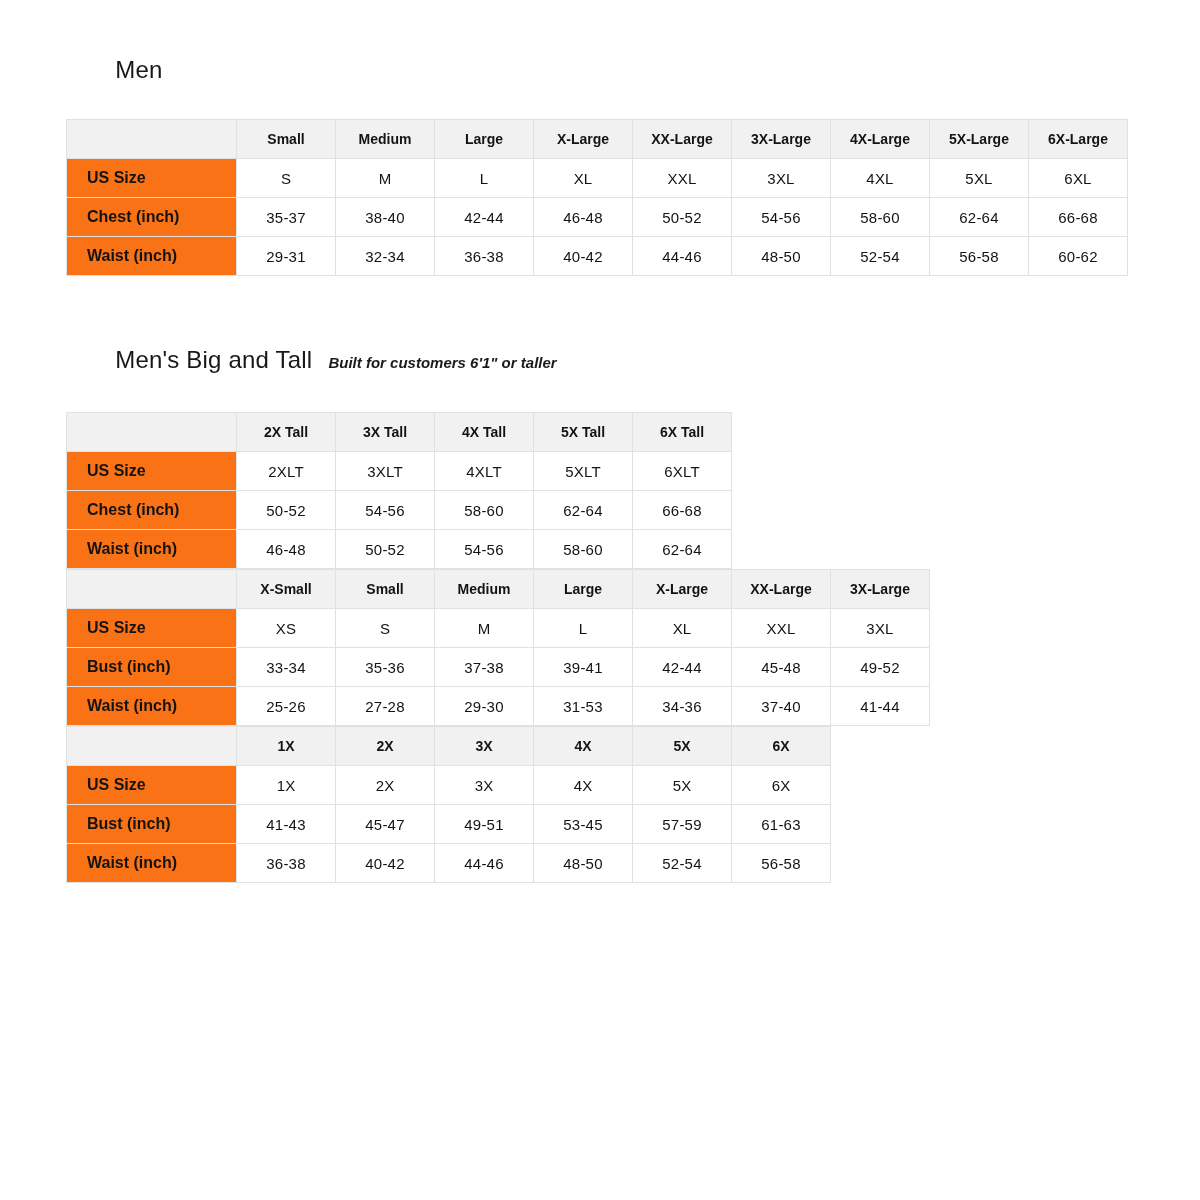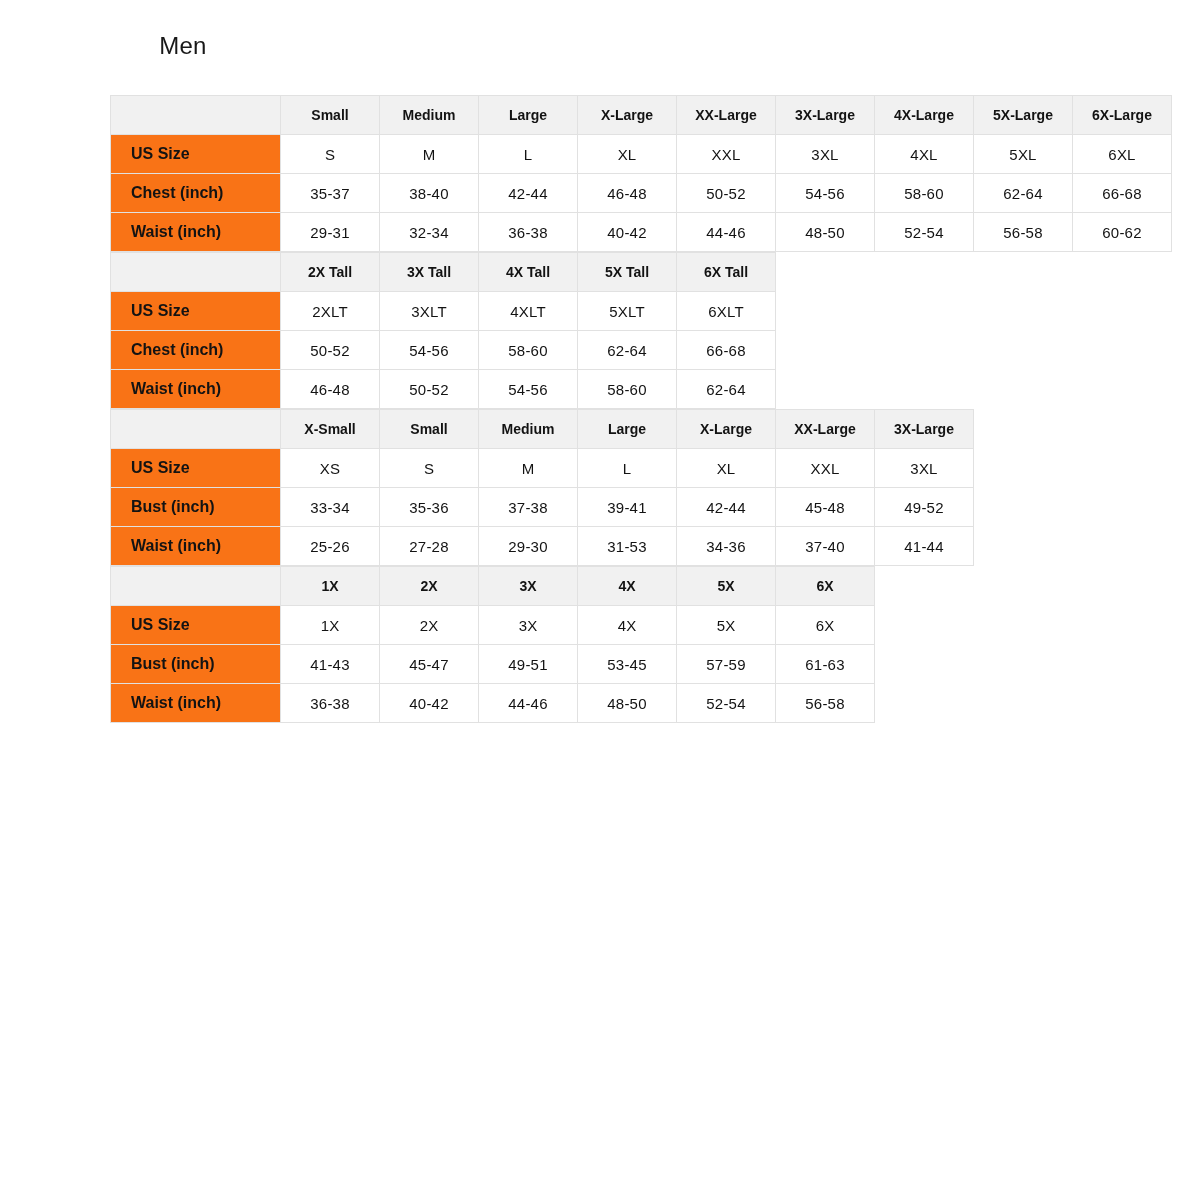--- a/index.html
+++ b/index.html
@@ -3,21 +3,21 @@
 <meta charset="utf-8">
 <style>
   * { margin: 0; padding: 0; box-sizing: border-box; }
   html, body {
     width: 1200px; height: 1200px;
     background: #ffffff;
     font-family: "Liberation Sans", "DejaVu Sans", sans-serif;
     color: #131313;
     overflow: hidden;
   }
-  main { padding: 2px 34px 0 110px; }
+  main { padding: 2px 34px 0 66px; margin-top: 24px; }
   .size-section { margin: 0; }
   .section-title {
     margin: 42px 0 7px 8px;
     font-size: 24px;
     line-height: 28px;
     font-weight: 500;
     color: #181818;
     letter-spacing: 0.2px;
     white-space: pre;
   }
@@ -131,20 +131,23 @@
             <td>48-50</td>
             <td>52-54</td>
             <td>56-58</td>
             <td>60-62</td>
           </tr>
         </tbody>
     </table>
   </section>
 
   <section class="size-section">
+    <h2 class="section-title">
+      <span class="title-text">Men's Big and Tall</span><span class="title-subtitle">Built for customers 6'1" or taller</span>
+    </h2>
     <table class="size-table" style="width: 665px;">
       <colgroup>
           <col style="width: 170px;">
           <col style="width: 99px;">
           <col style="width: 99px;">
           <col style="width: 99px;">
           <col style="width: 99px;">
           <col style="width: 99px;">
         </colgroup>
       <thead>

